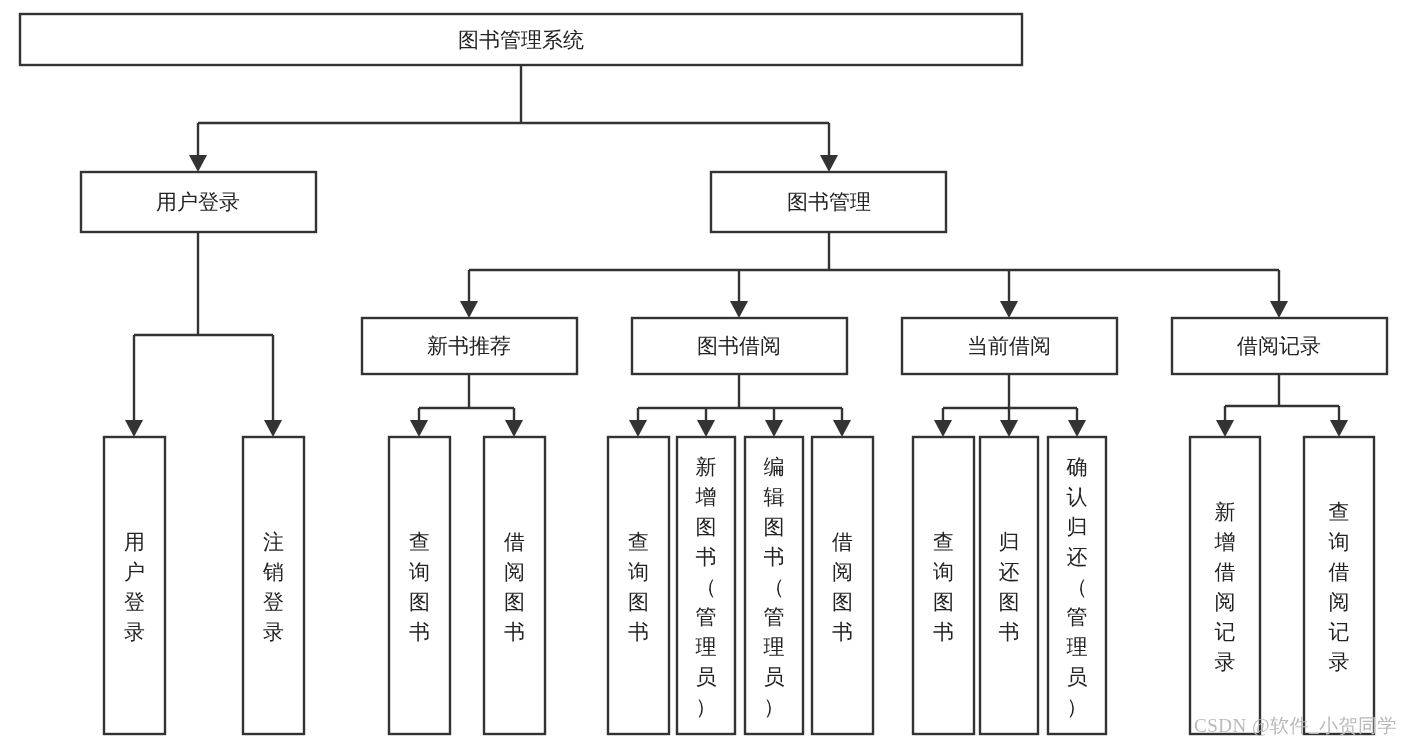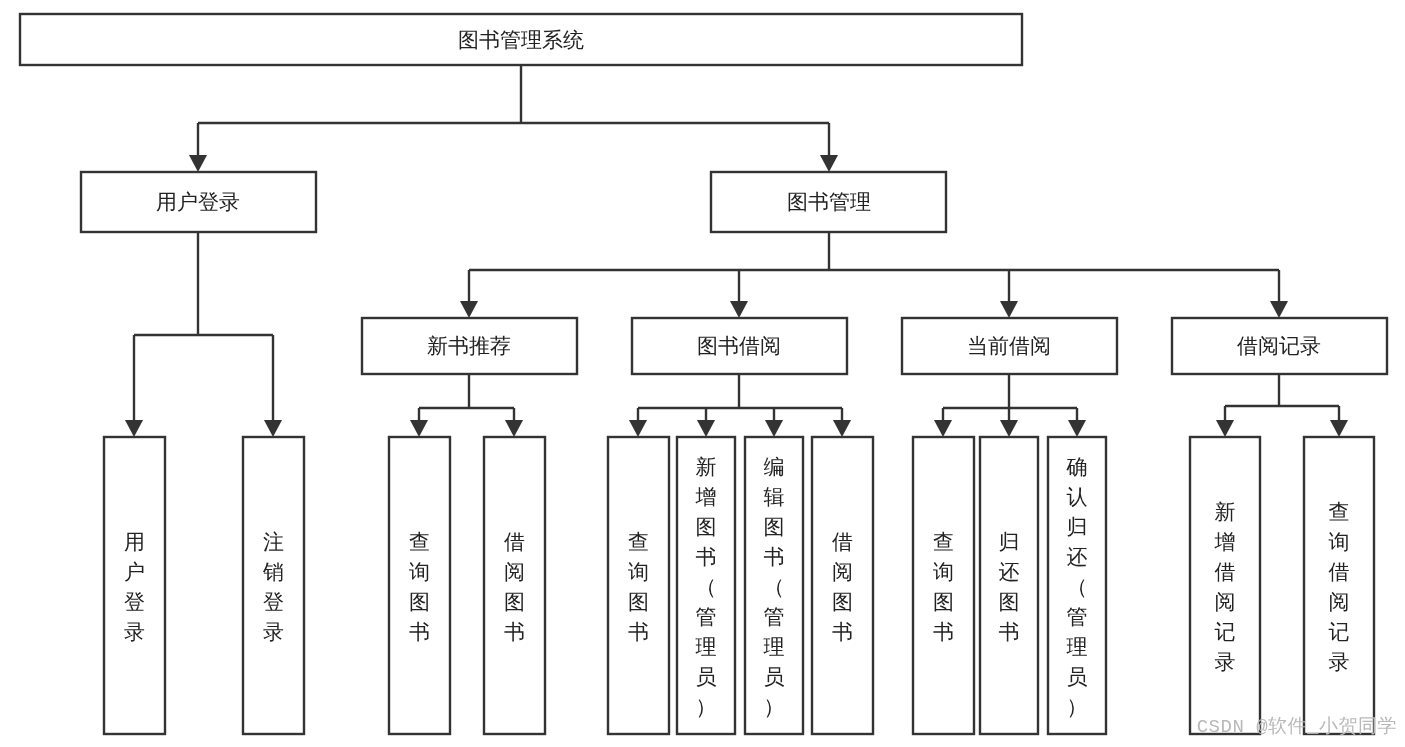--- a/index.html
+++ b/index.html
@@ -50,21 +50,21 @@
   .node-label-vert {
     fill: #222222;
     font-family: "Liberation Sans", "DejaVu Sans", sans-serif;
     font-size: 21px;
     text-anchor: middle;
   }
   .watermark {
     position: absolute;
     right: 8px;
     bottom: 8px;
-    font-family: Liberation Mono, monospace;
+    font-family: Liberation Serif, serif;
     font-size: 19px;
     color: #b9b9b9;
     letter-spacing: 0.5px;
     white-space: nowrap;
     user-select: none;
   }
 </style>
 </head>
 <body>
 

